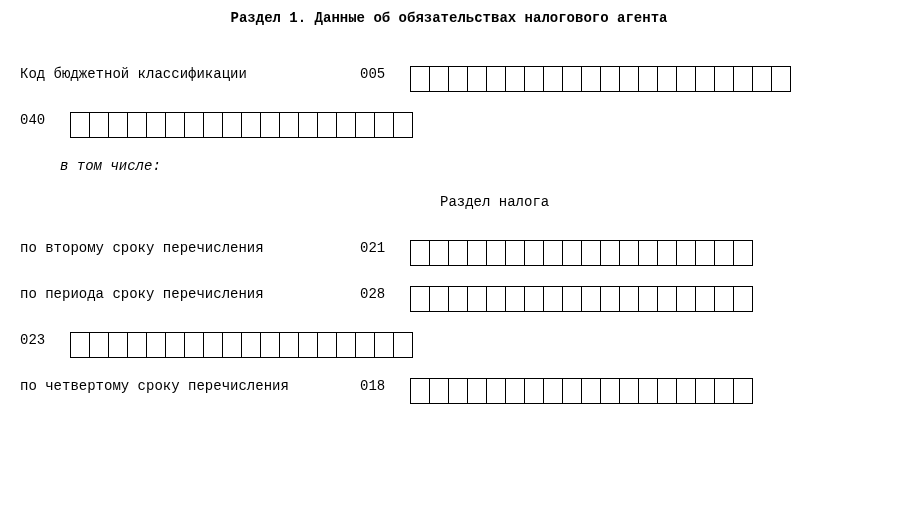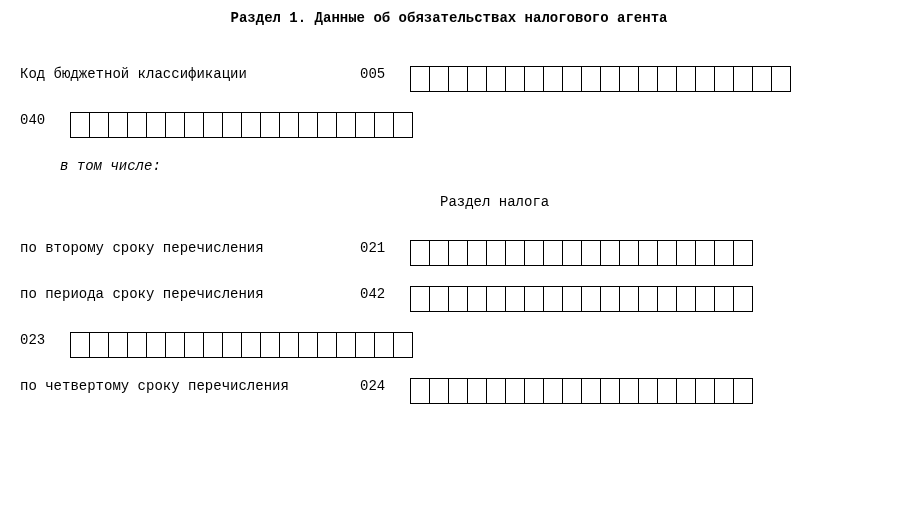--- a/index.html
+++ b/index.html
@@ -133,21 +133,21 @@
       <div class="cell"></div>
       <div class="cell"></div>
       <div class="cell"></div>
       <div class="cell"></div>
       <div class="cell"></div>
     </div>
 </div>
 
 <div class="row">
   <div class="label">по периода сроку перечисления</div>
-  <div class="code">042</div>
+  <div class="code">028</div>
   <div class="cells">
       <div class="cell"></div>
       <div class="cell"></div>
       <div class="cell"></div>
       <div class="cell"></div>
       <div class="cell"></div>
       <div class="cell"></div>
       <div class="cell"></div>
       <div class="cell"></div>
       <div class="cell"></div>
@@ -182,21 +182,21 @@
       <div class="cell"></div>
       <div class="cell"></div>
       <div class="cell"></div>
       <div class="cell"></div>
       <div class="cell"></div>
     </div>
 </div>
 
 <div class="row">
   <div class="label">по четвертому сроку перечисления</div>
-  <div class="code">024</div>
+  <div class="code">018</div>
   <div class="cells">
       <div class="cell"></div>
       <div class="cell"></div>
       <div class="cell"></div>
       <div class="cell"></div>
       <div class="cell"></div>
       <div class="cell"></div>
       <div class="cell"></div>
       <div class="cell"></div>
       <div class="cell"></div>

